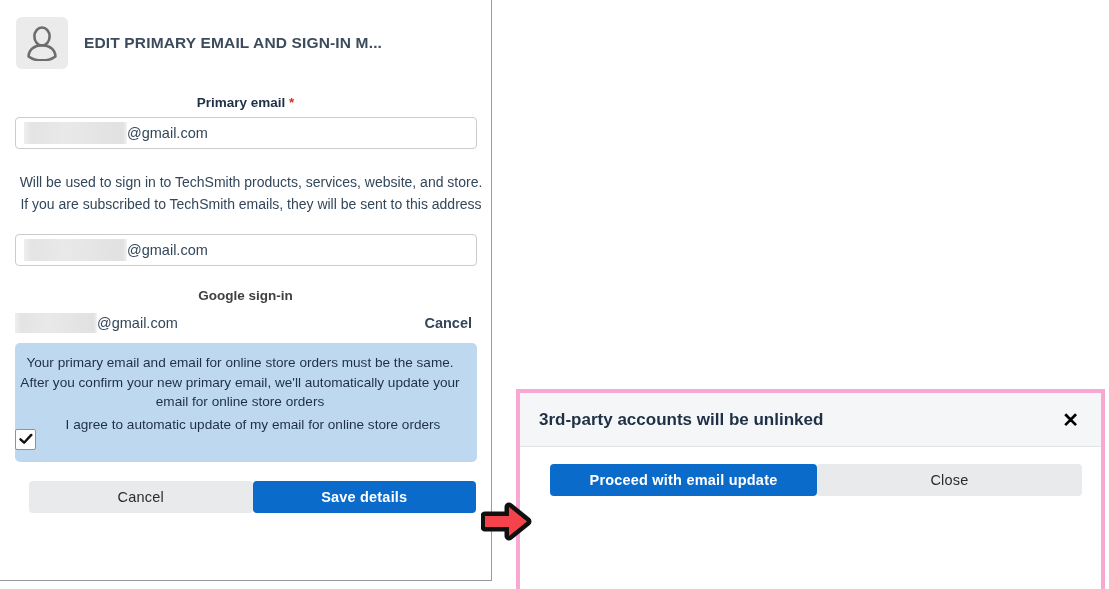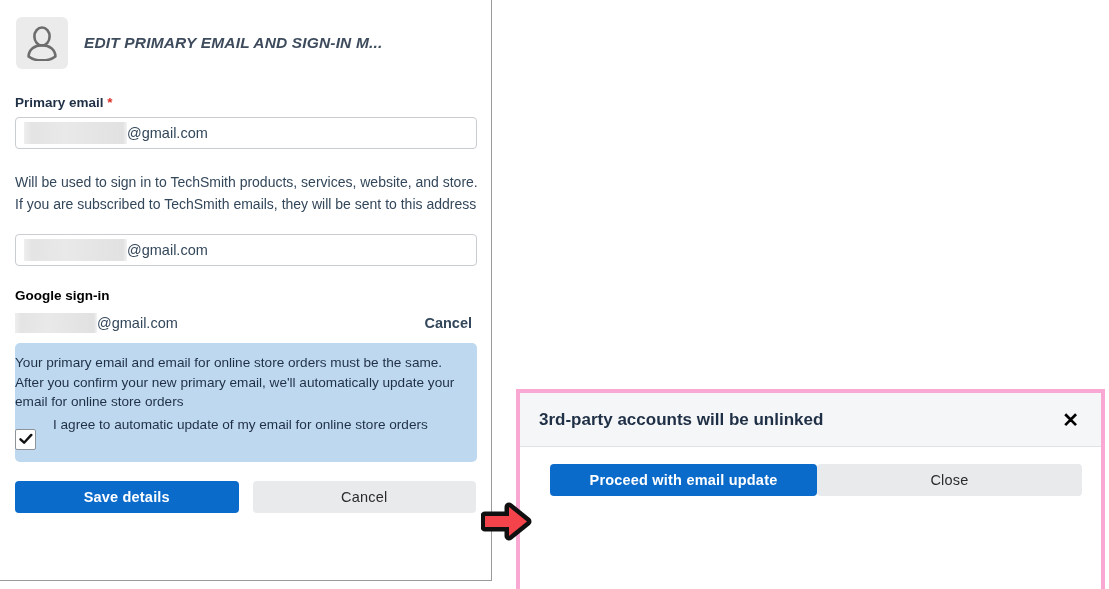--- a/index.html
+++ b/index.html
@@ -27,21 +27,20 @@
     border-right: 1px solid #9a9a9a;
     border-bottom: 1px solid #9a9a9a;
     background: #ffffff;
     overflow: hidden;
   }
 
   .panel-header {
     display: flex;
     align-items: center;
     padding: 17px 0 0 16px;
-    font-style: italic;
   }
   .avatar-box {
     width: 52px;
     height: 52px;
     border-radius: 6px;
     background: #ebebeb;
     display: flex;
     align-items: center;
     justify-content: center;
     flex: 0 0 auto;
@@ -52,20 +51,21 @@
     font-size: 15.5px;
     font-weight: bold;
     letter-spacing: 0.15px;
     color: #3d4b5c;
     white-space: nowrap;
   }
 
   .form-body {
     padding: 0 15px;
     margin-top: 26px;
+    text-align: center;
   }
 
   .field-label {
     font-size: 13.5px;
     font-weight: bold;
     color: #1f2f45;
     margin-bottom: 6px;
     line-height: 16px;
   }
   .req-star {
@@ -113,21 +113,21 @@
     line-height: 22px;
     color: #33475b;
     width: 472px;
   }
 
   .section-gap { height: 19px; }
 
   .google-label {
     font-size: 13.5px;
     font-weight: bold;
-    color: #000000;
+    color: #404040;
     margin-bottom: 10px;
   }
 
   .linked-row {
     display: flex;
     align-items: center;
     justify-content: space-between;
     width: 462px;
     font-size: 14.5px;
     color: #33475b;
@@ -340,22 +340,22 @@
           <svg width="14" height="12" viewBox="0 0 14 12" aria-hidden="true">
             <path d="M1.5 6.3 L5.1 9.7 L12.3 1.9" fill="none" stroke="#111111" stroke-width="2.4" stroke-linecap="round" stroke-linejoin="round"></path>
           </svg>
         </div>
         <div class="agree-label">I agree to automatic update of my email for online store orders</div>
       </div>
     </div>
   </div>
 
   <div class="panel-footer">
+    <button class="btn btn-secondary" id="cancel-button">Cancel</button>
     <button class="btn btn-primary" id="save-details-button">Save details</button>
-    <button class="btn btn-secondary" id="cancel-button">Cancel</button>
   </div>
 </div>
 
 <div id="dialog">
   <div class="dialog-header">
     <div class="dialog-title">3rd-party accounts will be unlinked</div>
     <div class="close-x">✕</div>
   </div>
 
 

